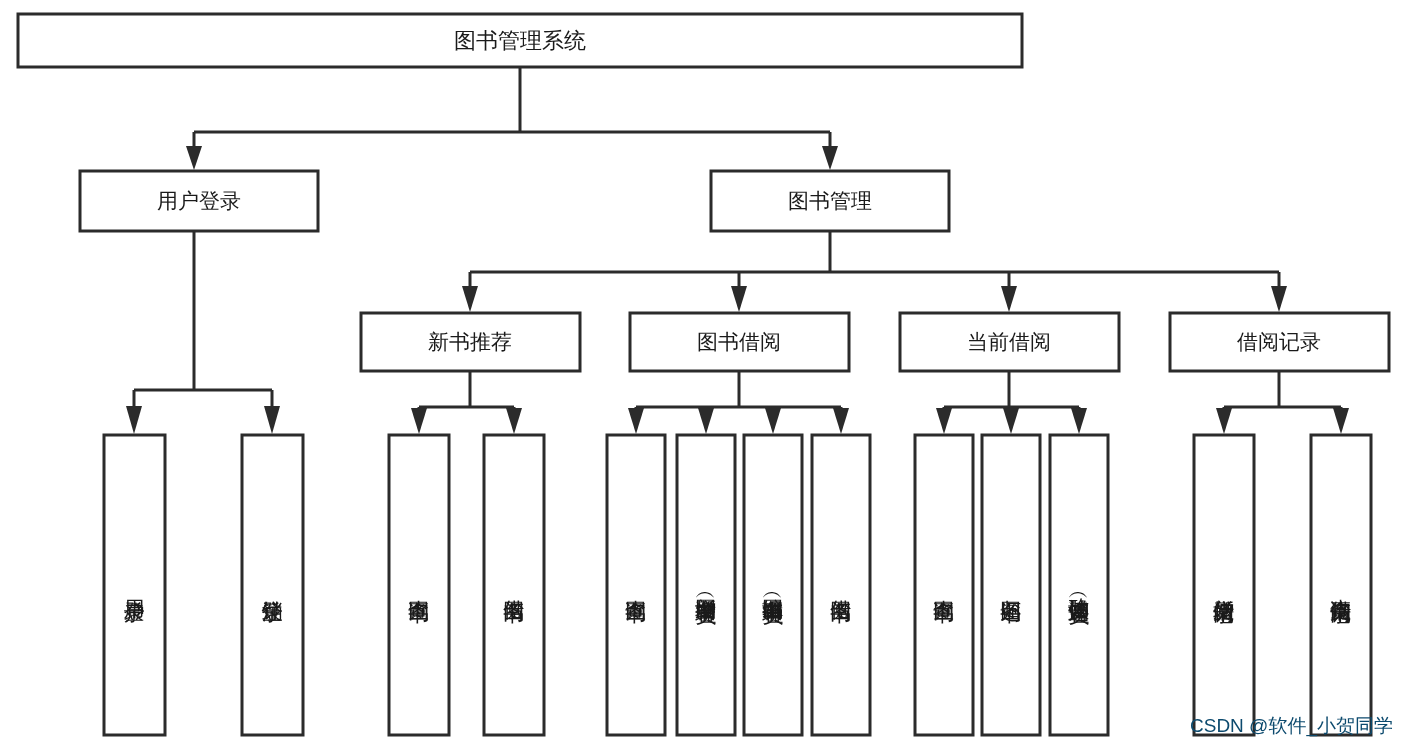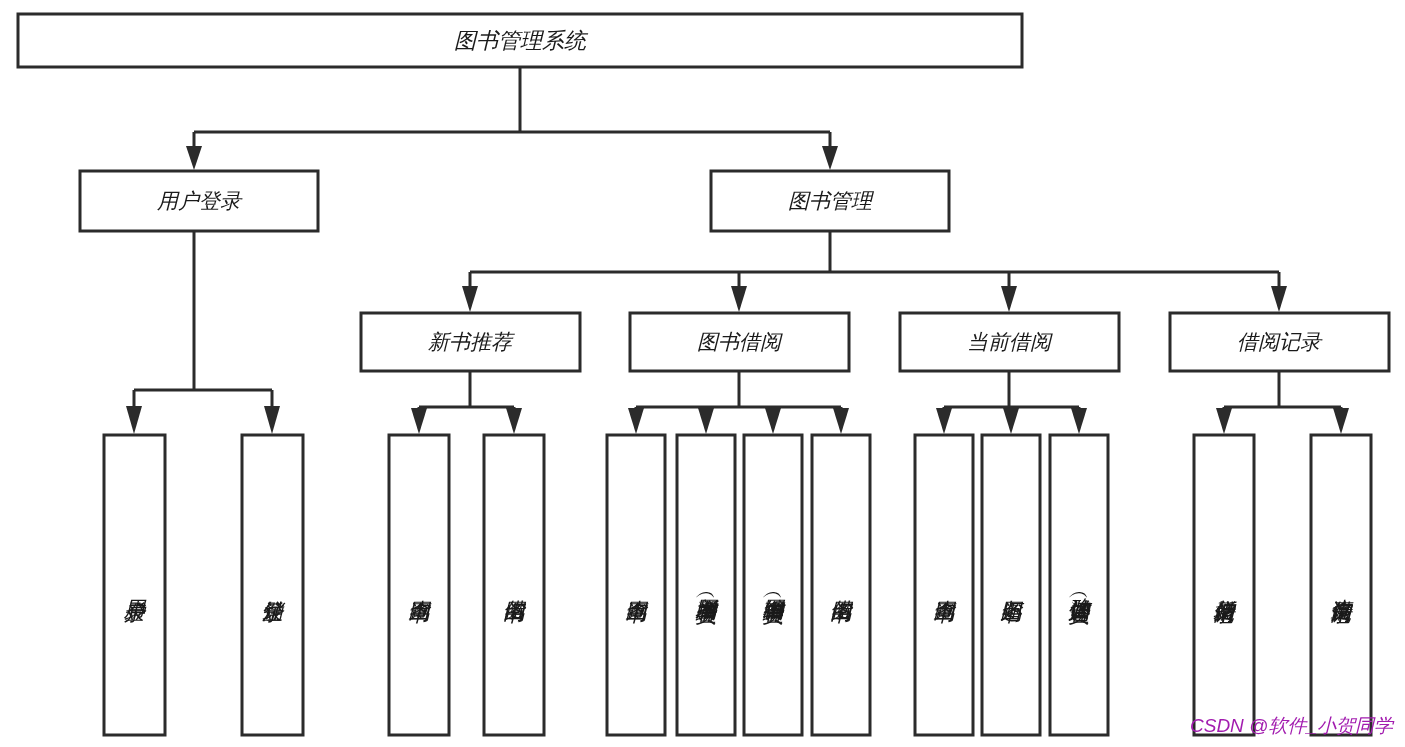--- a/index.html
+++ b/index.html
@@ -11,21 +11,20 @@
     width: 1405px;
     height: 747px;
     font-family: "Liberation Sans", "DejaVu Sans", sans-serif;
     overflow: hidden;
   }
   #diagram-root {
     position: relative;
     width: 1405px;
     height: 747px;
     background: #ffffff;
-    font-style: italic;
   }
   svg.canvas {
     position: absolute;
     top: 0;
     left: 0;
     width: 1405px;
     height: 747px;
   }
   .node-box {
     fill: #ffffff;
@@ -63,21 +62,21 @@
     align-items: center;
     justify-content: center;
     letter-spacing: 1px;
     white-space: nowrap;
     pointer-events: none;
   }
   .watermark {
     position: absolute;
     font-family: "Liberation Sans", "DejaVu Sans", sans-serif;
     font-size: 19px;
-    color: #a21caf;
+    color: #0c4a6e;
     left: 1190px;
     top: 713px;
     white-space: nowrap;
   }
 </style>
 </head>
 <body>
 
 <div id="diagram-root">
 

